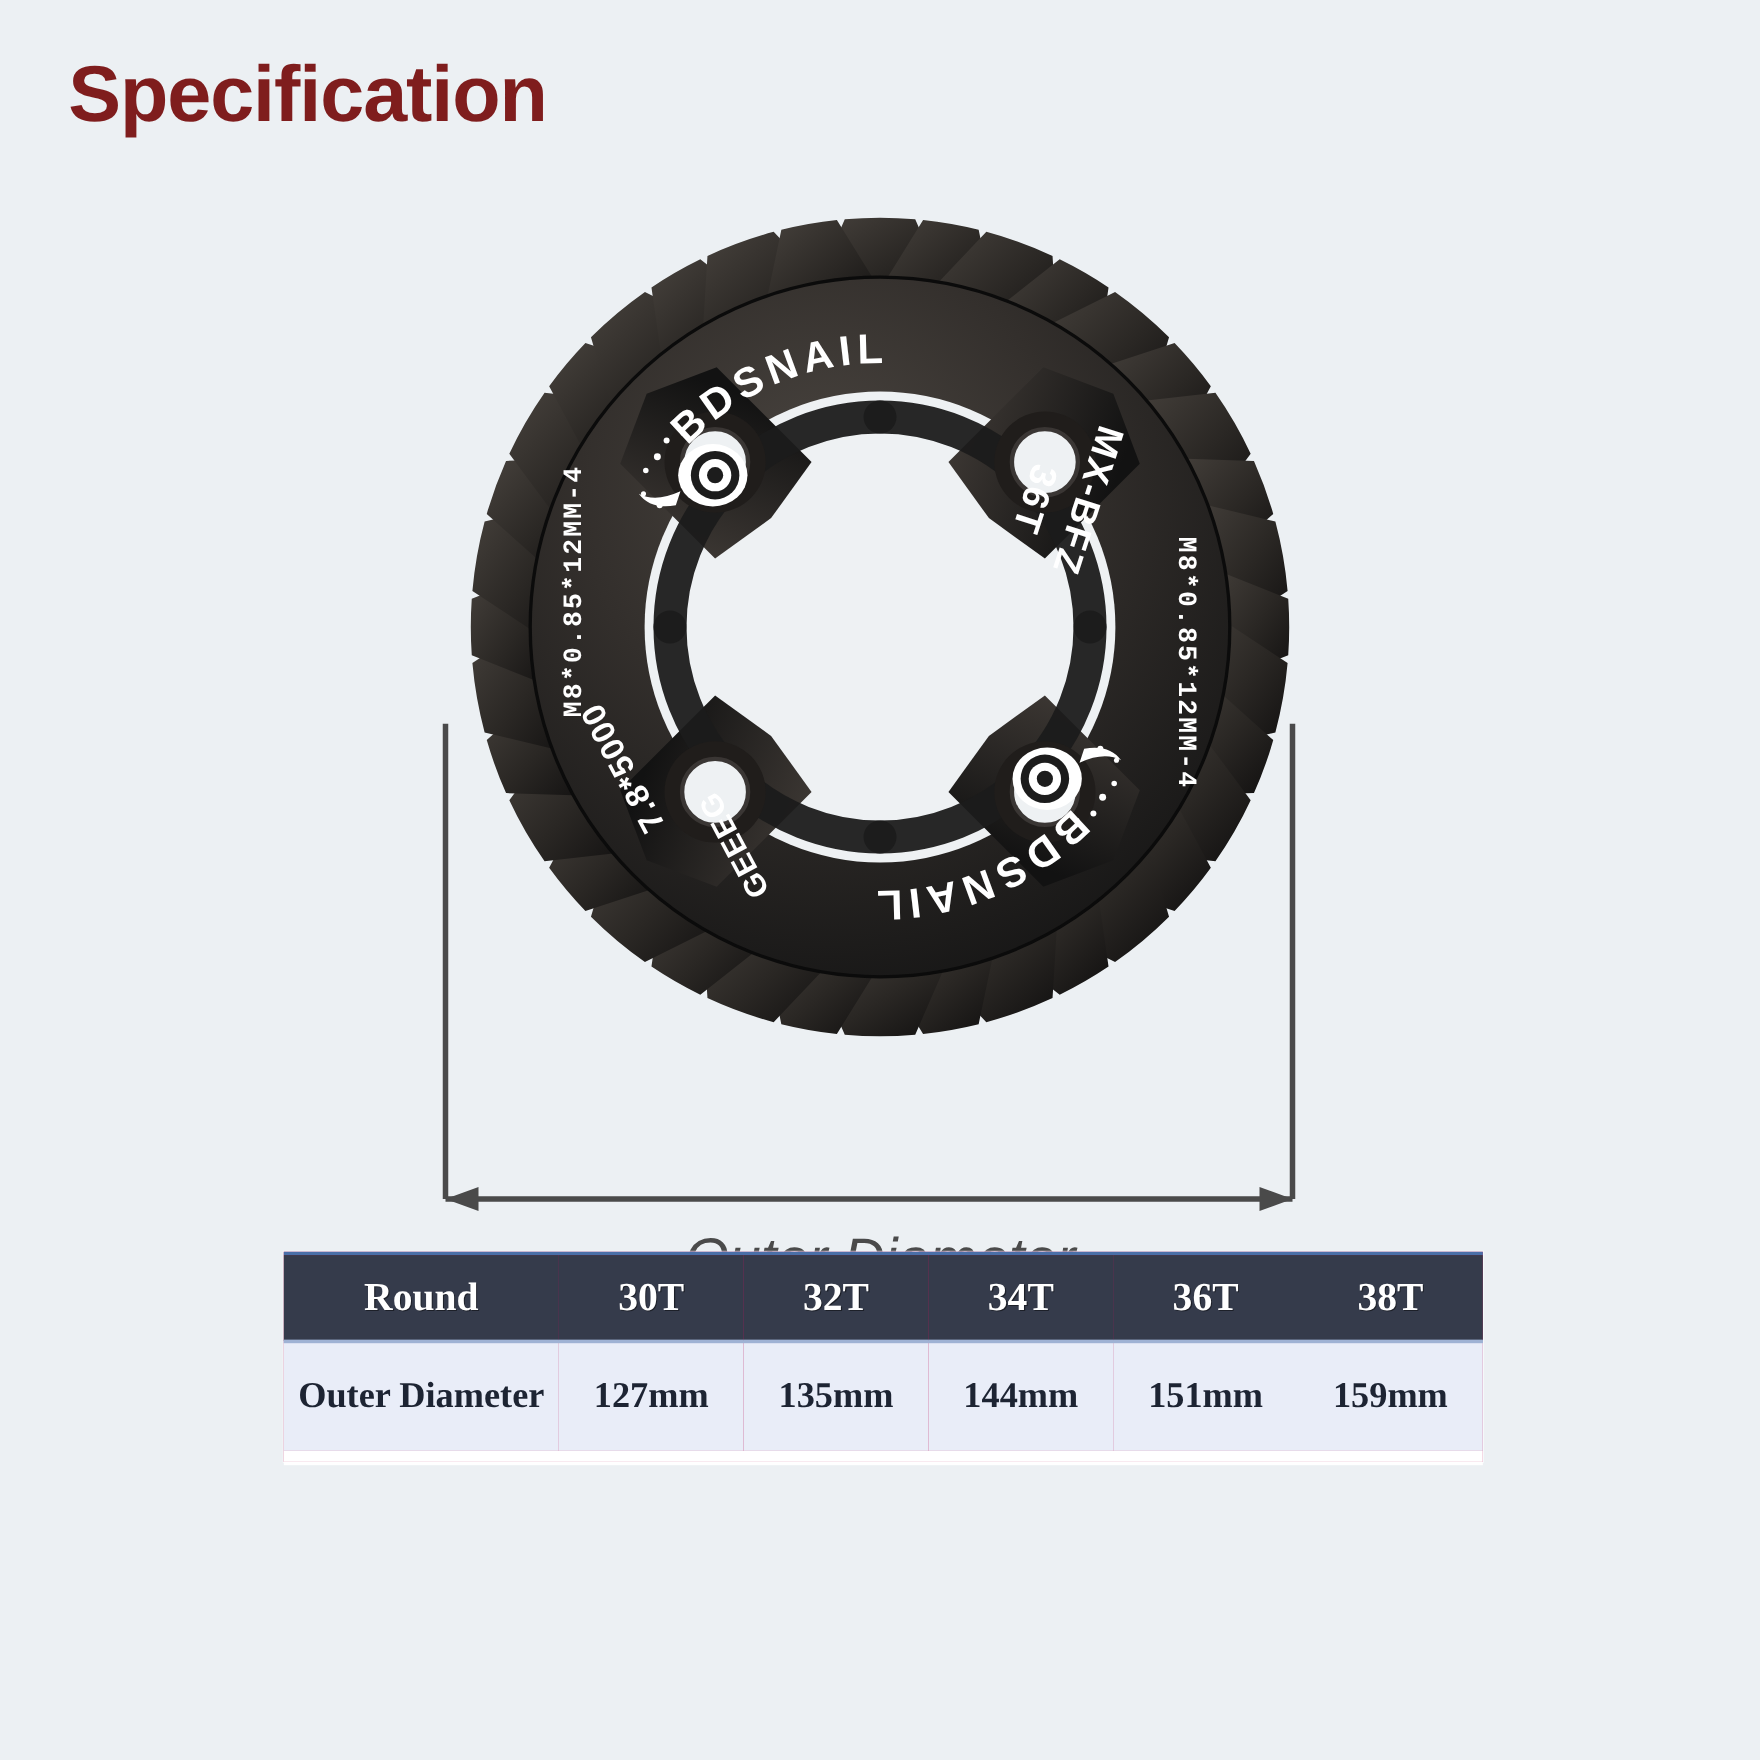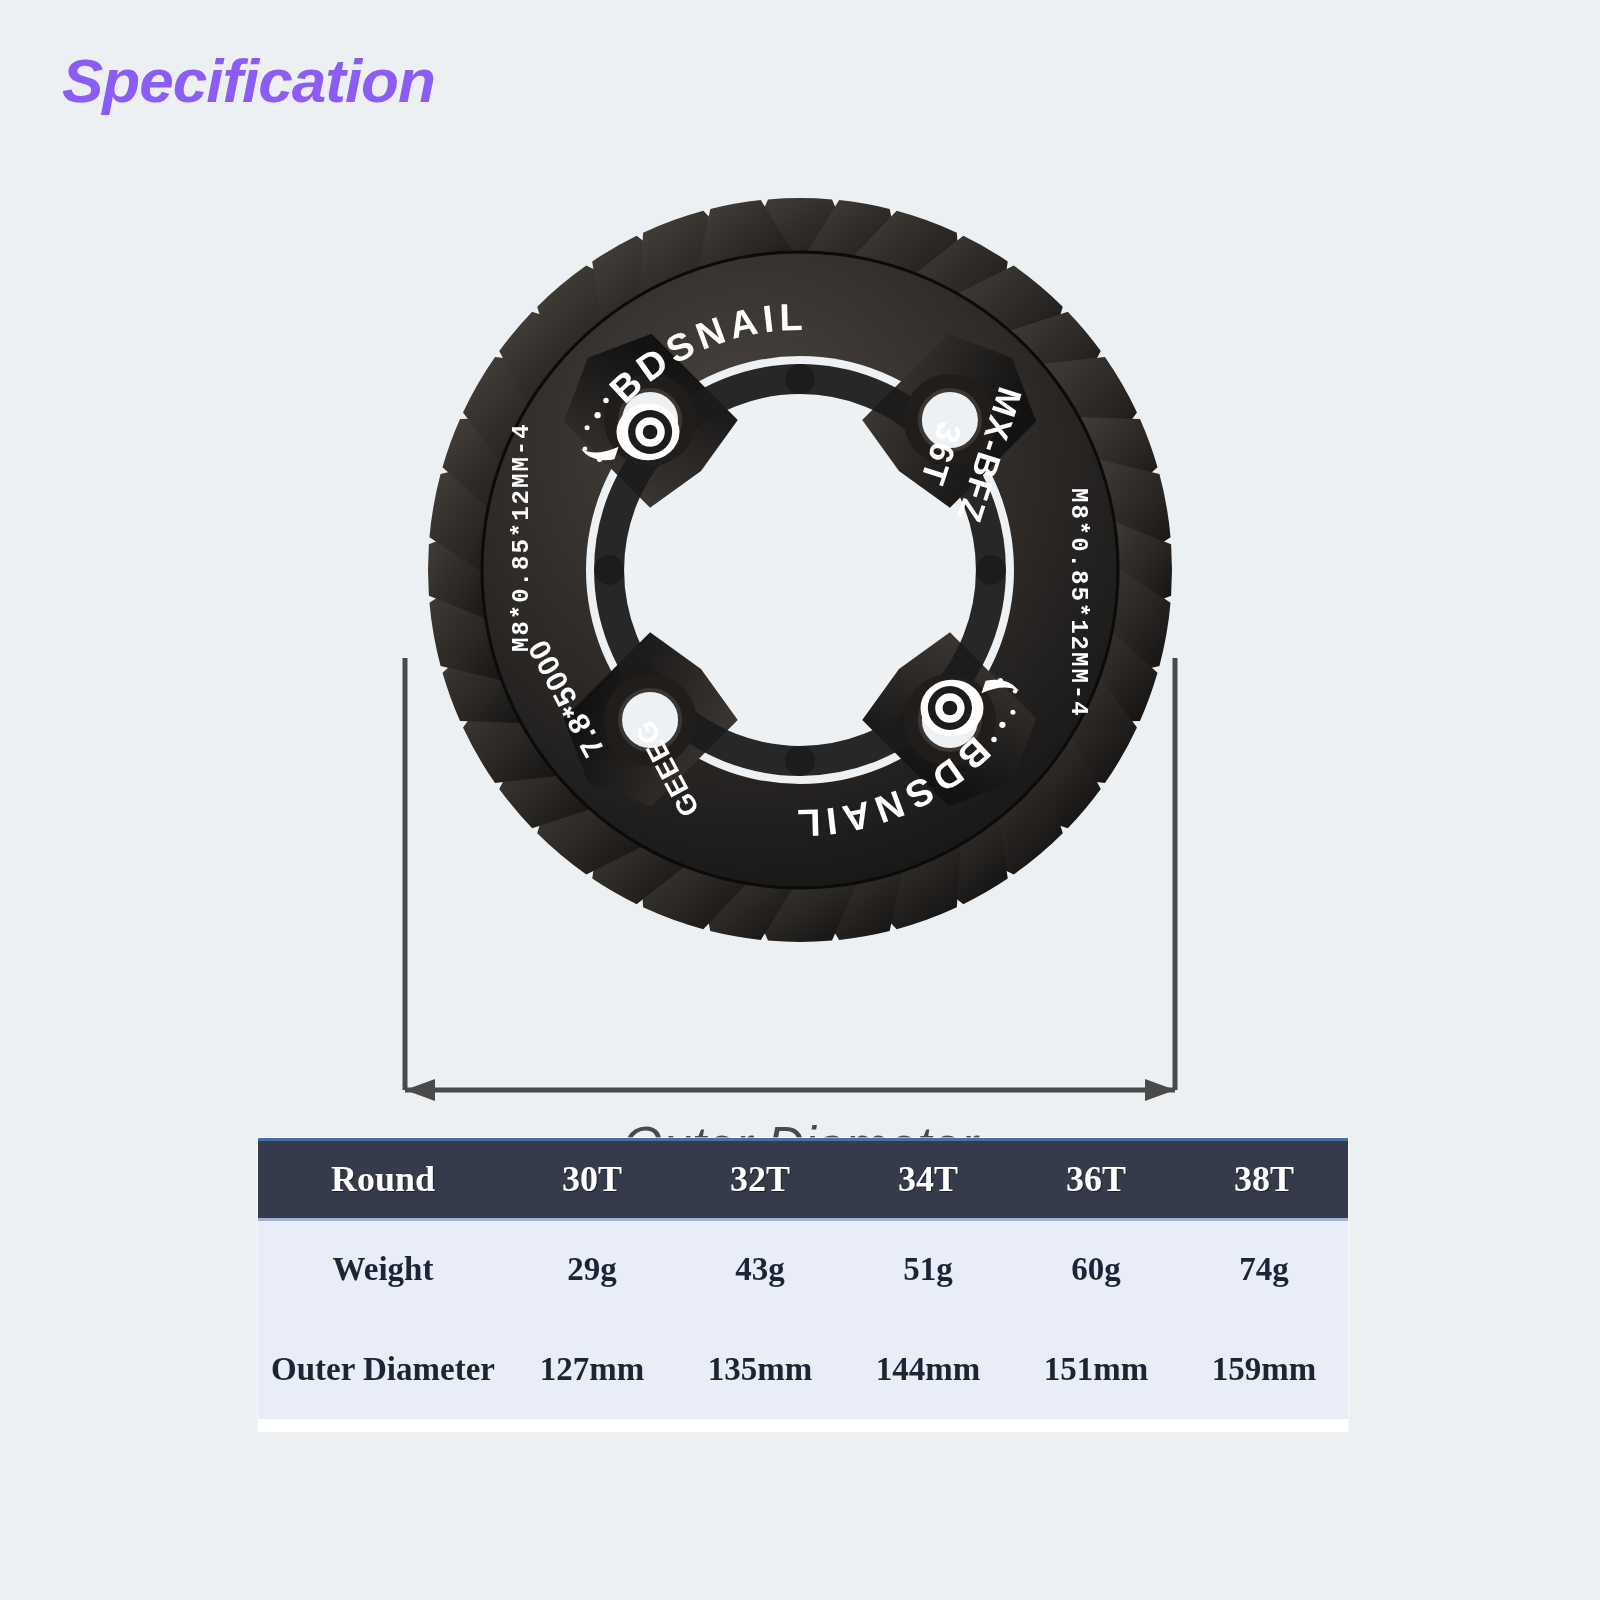--- a/index.html
+++ b/index.html
@@ -8,24 +8,23 @@
     background:#ecf0f3;
     font-family:"Liberation Sans", sans-serif;
     position:relative;
     overflow:hidden;
   }
 
   
   #page-title {
     position:absolute;
     left:62px; top:46px;
-    font-size:62px;
-    font-style:italic;
+    font-size:72px;
     font-weight:bold;
-    color:#8b5cf6;
+    color:#7f1d1d;
     letter-spacing:-1px;
     line-height:1.12;
     white-space:nowrap;
   }
 
   
   #product-area {
     position:absolute;
     left:0; top:150px;
     width:1600px; height:830px;
@@ -325,28 +324,20 @@
       <tr>
         <th>Round</th>
         <th>30T</th>
         <th>32T</th>
         <th>34T</th>
         <th>36T</th>
         <th>38T</th>
       </tr>
     </thead>
     <tbody>
-      <tr class="row-weight">
-        <td class="rowlabel">Weight</td>
-        <td>29g</td>
-        <td>43g</td>
-        <td>51g</td>
-        <td>60g</td>
-        <td>74g</td>
-      </tr>
       <tr class="row-diameter">
         <td class="rowlabel">Outer Diameter</td>
         <td>127mm</td>
         <td>135mm</td>
         <td>144mm</td>
         <td>151mm</td>
         <td>159mm</td>
       </tr>
     </tbody>
   </table>

